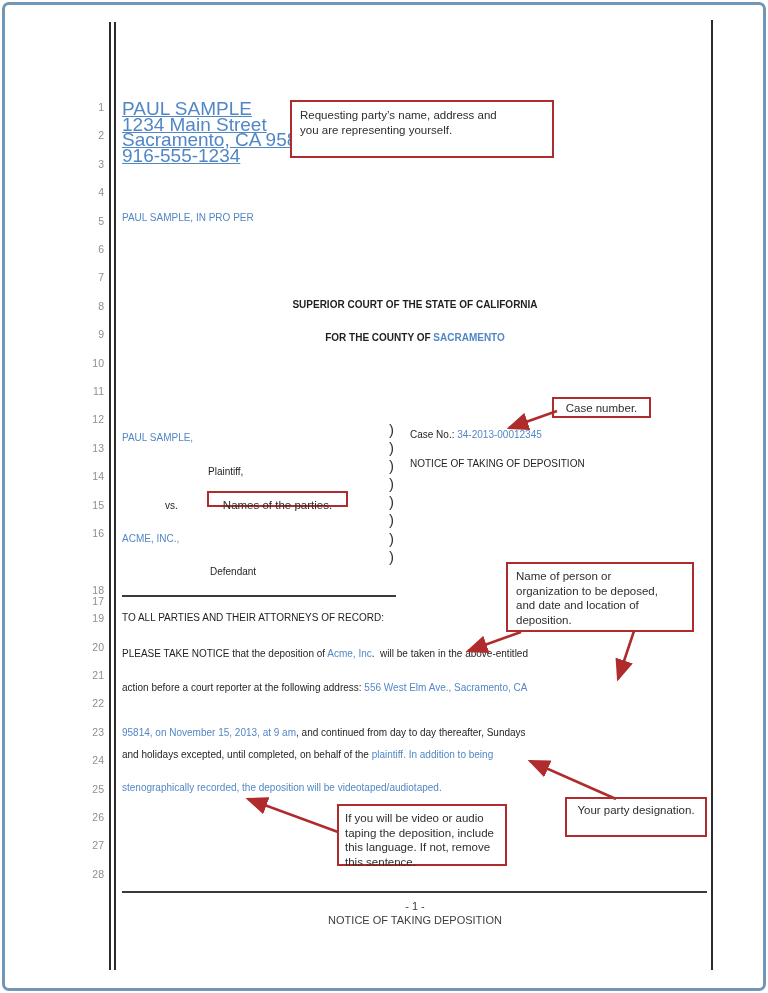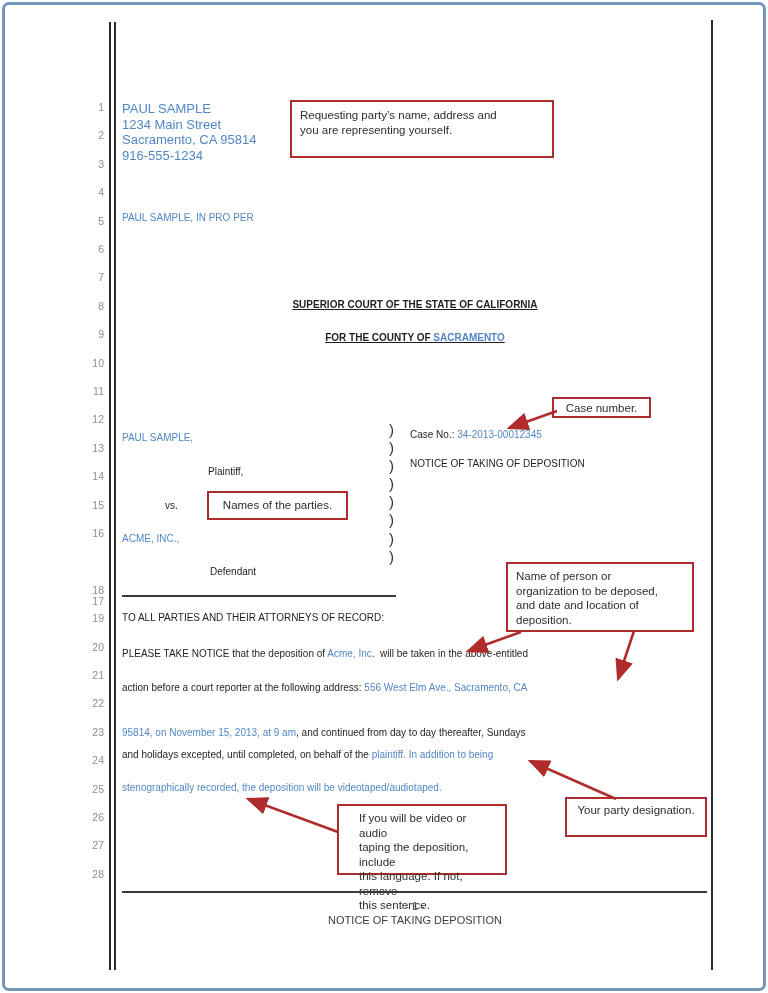--- a/index.html
+++ b/index.html
@@ -21,23 +21,23 @@
     position:absolute; left:711px; top:20px; height:950px; width:2px;
     background:#2b2b2b;
   }
   .line-number {
     position:absolute; left:84px; width:20px; text-align:right;
     font-size:10.5px; color:#8f8f8f;
   }
   
   .t { font-size:10px; color:#1f1f1f; white-space:nowrap; }
   .blue { color:#5287c5; }
-  .bold { font-weight:bold;text-decoration:underline; }
+  .bold { font-weight:bold; }
   .center-band { left:122px; width:586px; text-align:center; }
-  .addr { font-size:13px; line-height:15.5px; }
+  .addr { font-size:19px; line-height:15.5px;text-decoration:underline; }
   
   .squiggle {
     position:absolute; left:389px; top:421px; font-size:15px; color:#333;
     line-height:18.1px; text-align:center;
   }
   .squiggle span { display:block; }
   .caption-rule { position:absolute; left:122px; top:595px; width:274px; height:2px; background:#3a3a3a; }
   .footer-rule  { position:absolute; left:122px; top:891px; width:585px; height:2px; background:#3a3a3a; }
   .footer-text  { font-size:11px; color:#3d3d3d; }
   
@@ -100,21 +100,21 @@
 <div class="abs t blue" style="left:122px; top:212px;">PAUL SAMPLE, IN PRO PER</div>
 
 <div class="abs t bold center-band" style="top:299px;">SUPERIOR COURT OF THE STATE OF CALIFORNIA</div>
 <div class="abs t bold center-band" style="top:332px;">
   <span>FOR THE COUNTY OF </span><span class="blue">SACRAMENTO</span>
 </div>
 
 <div class="abs t blue" style="left:122px; top:432px;">PAUL SAMPLE,</div>
 <div class="abs t" style="left:208px; top:466px;">Plaintiff,</div>
 <div class="abs t" style="left:165px; top:500px;">vs.</div>
-<div class="callout" style="left:207px; top:491px; width:141px; height:29px; padding:5px 0; text-align:center;">Names of the parties.</div>
+<div class="callout" style="left:207px; top:491px; width:141px; height:16px; padding:5px 0; text-align:center;">Names of the parties.</div>
 <div class="abs t blue" style="left:122px; top:533px;">ACME, INC.,</div>
 <div class="abs t" style="left:210px; top:566px;">Defendant</div>
 <div class="caption-rule"></div>
 
 <div class="squiggle" id="squiggle-column">
     <span>)</span>
     <span>)</span>
     <span>)</span>
     <span>)</span>
     <span>)</span>
@@ -150,21 +150,21 @@
 
 <div class="callout" style="left:506px; top:562px; width:188px; height:70px; padding:5px 8px;">
   <span class="cl-line">Name of person or</span>
   <span class="cl-line">organization to be deposed,</span>
   <span class="cl-line">and date and location of</span>
   <span class="cl-line">deposition.</span>
 </div>
 
 <div class="callout" style="left:565px; top:797px; width:142px; height:40px; padding:4px 0; text-align:center;">Your party designation.</div>
 
-<div class="callout" style="left:337px; top:804px; width:170px; height:71px; padding:5px 20px;">
+<div class="callout" style="left:337px; top:804px; width:170px; height:62px; padding:5px 6px;">
   <span class="cl-line">If you will be video or audio</span>
   <span class="cl-line">taping the deposition, include</span>
   <span class="cl-line">this language. If not, remove</span>
   <span class="cl-line">this sentence.</span>
 </div>
 
 <div class="footer-rule"></div>
 <div class="abs footer-text center-band" style="top:900px;">- 1 -</div>
 <div class="abs footer-text center-band" style="top:914px;">NOTICE OF TAKING DEPOSITION</div>
 

